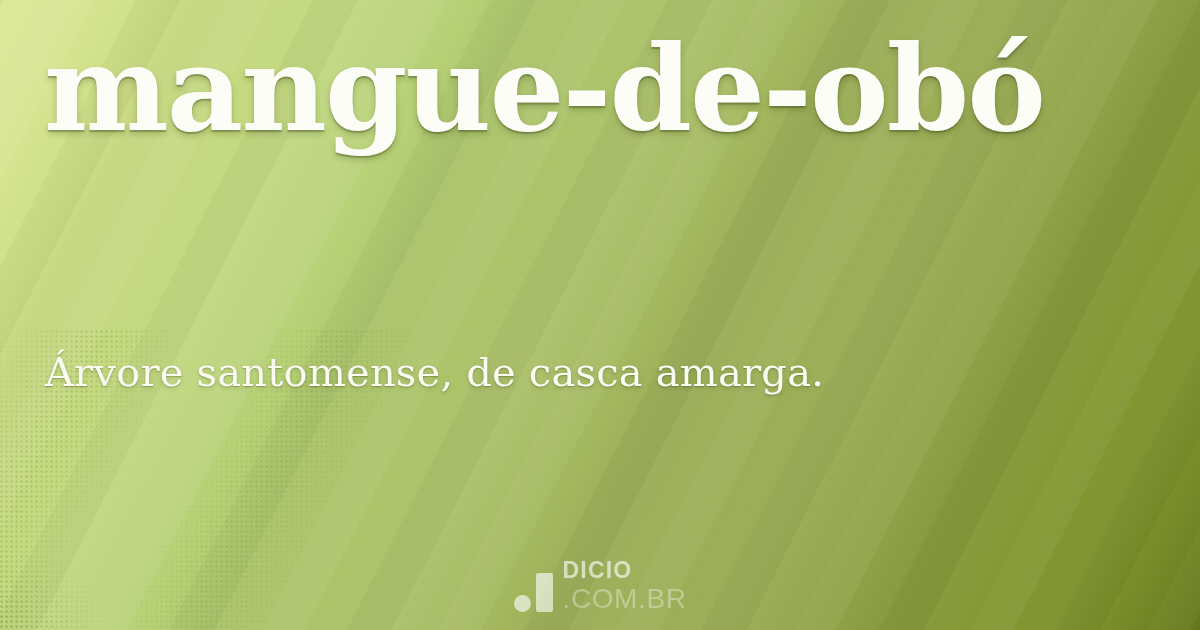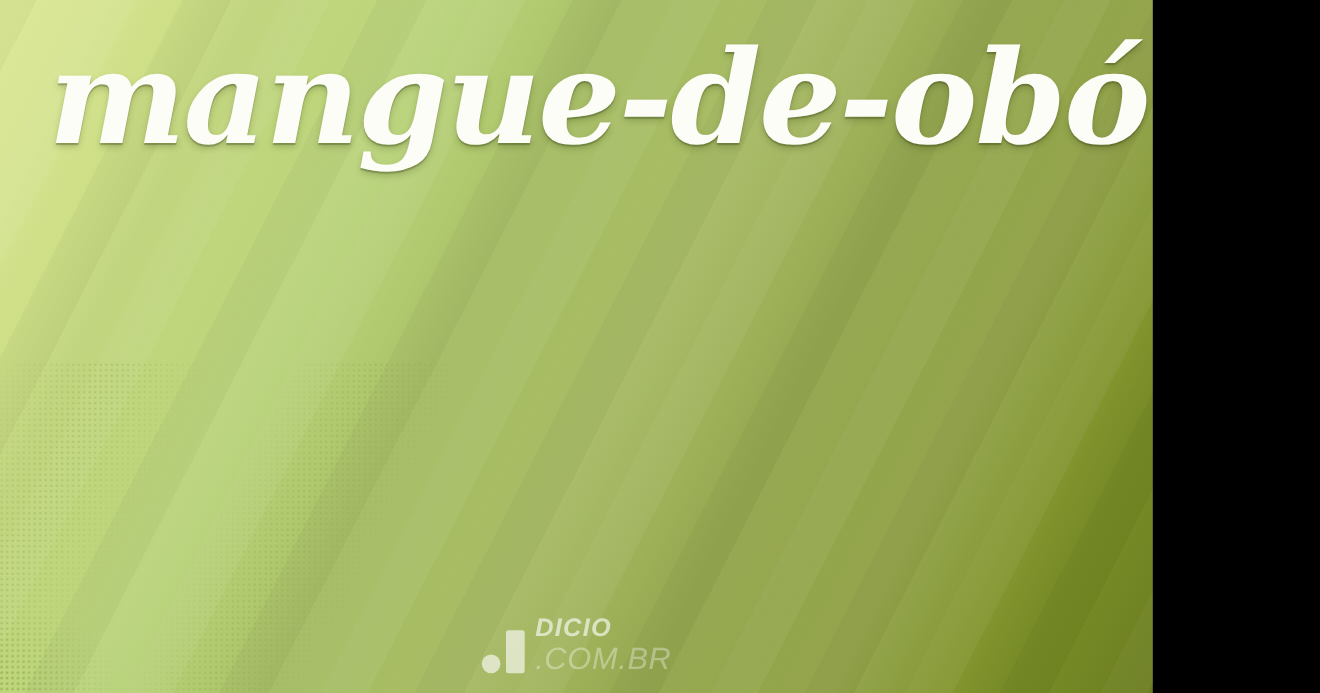--- a/index.html
+++ b/index.html
@@ -3,40 +3,39 @@
 <meta charset="utf-8">
 <style>
   html, body {
     margin: 0;
     padding: 0;
     background: #000;
   }
 
   .card {
     position: relative;
-    width: 1048px;
+    width: 1200px;
     height: 630px;
     overflow: hidden;
     font-family: "DejaVu Serif", serif;
     
     background:
       linear-gradient(117deg,
         #dbe894 0%,
         #cfe088 11%,
         #c2d87e 21%,
         #b6d075 31%,
         #adc46a 41%,
         #a5ba60 51%,
         #9fb25a 60%,
         #97a94f 69%,
         #8ea044 78%,
         #83962f 86%,
         #758a23 93%,
         #66781a 100%);
-    font-style: italic;
   }
 
   
   .bands {
     position: absolute;
     inset: -20%;
     background: repeating-linear-gradient(
       117deg,
       rgba(255,255,255,0.050) 0px,
       rgba(255,255,255,0.050) 38px,
@@ -210,20 +209,21 @@
 
   <div class="bands"></div>
   <div class="sheen"></div>
   <div class="halftone"></div>
   <div class="halftone-b"></div>
 
   <div class="content">
 
     <h1 class="word-title">mangue-de-obó</h1>
 
+    <p class="definition">Árvore santomense, de casca amarga.</p>
 
     <div class="brand">
       <div class="brand-mark">
         <span class="brand-dot"></span>
         <span class="brand-bar"></span>
       </div>
       <div class="brand-text">
         <span class="brand-name">DICIO</span>
         <span class="brand-tld">.COM.BR</span>
       </div>

